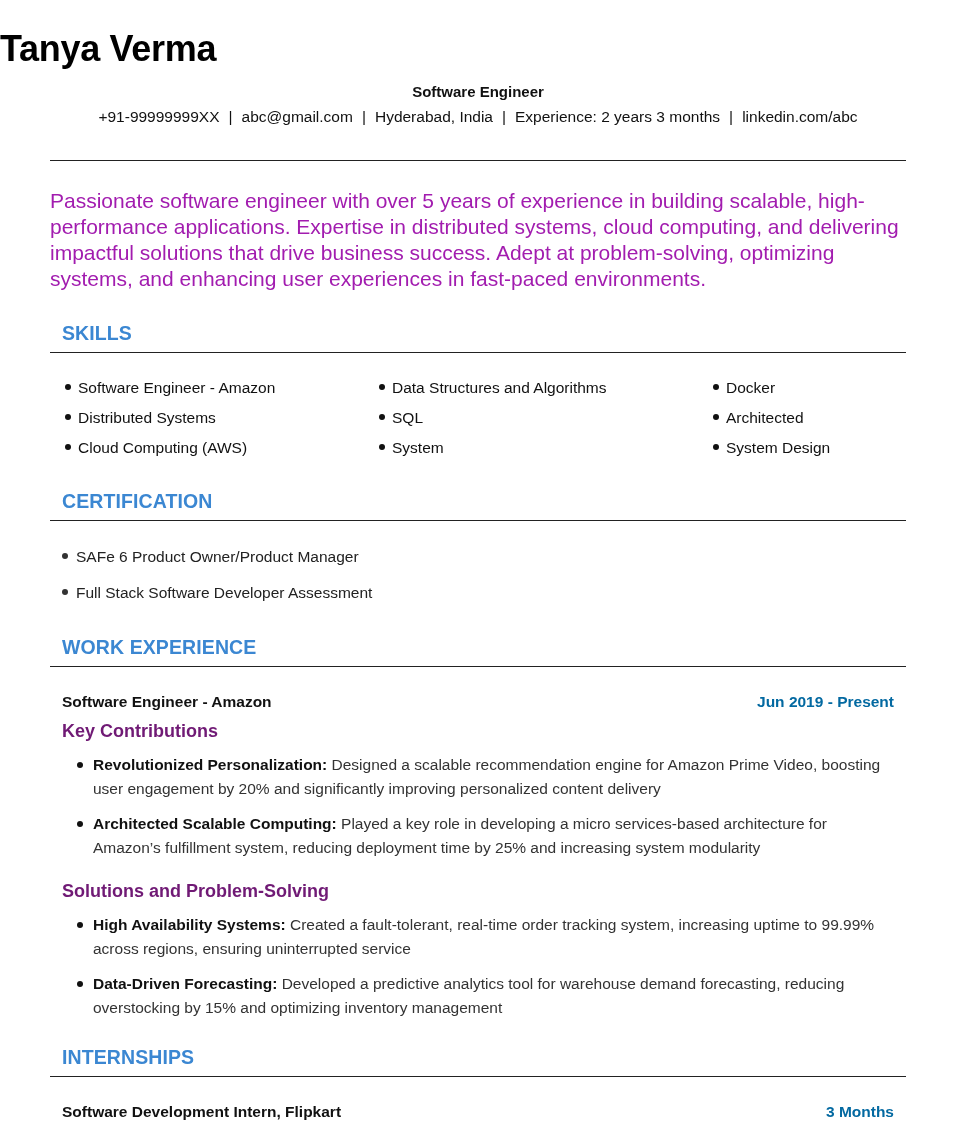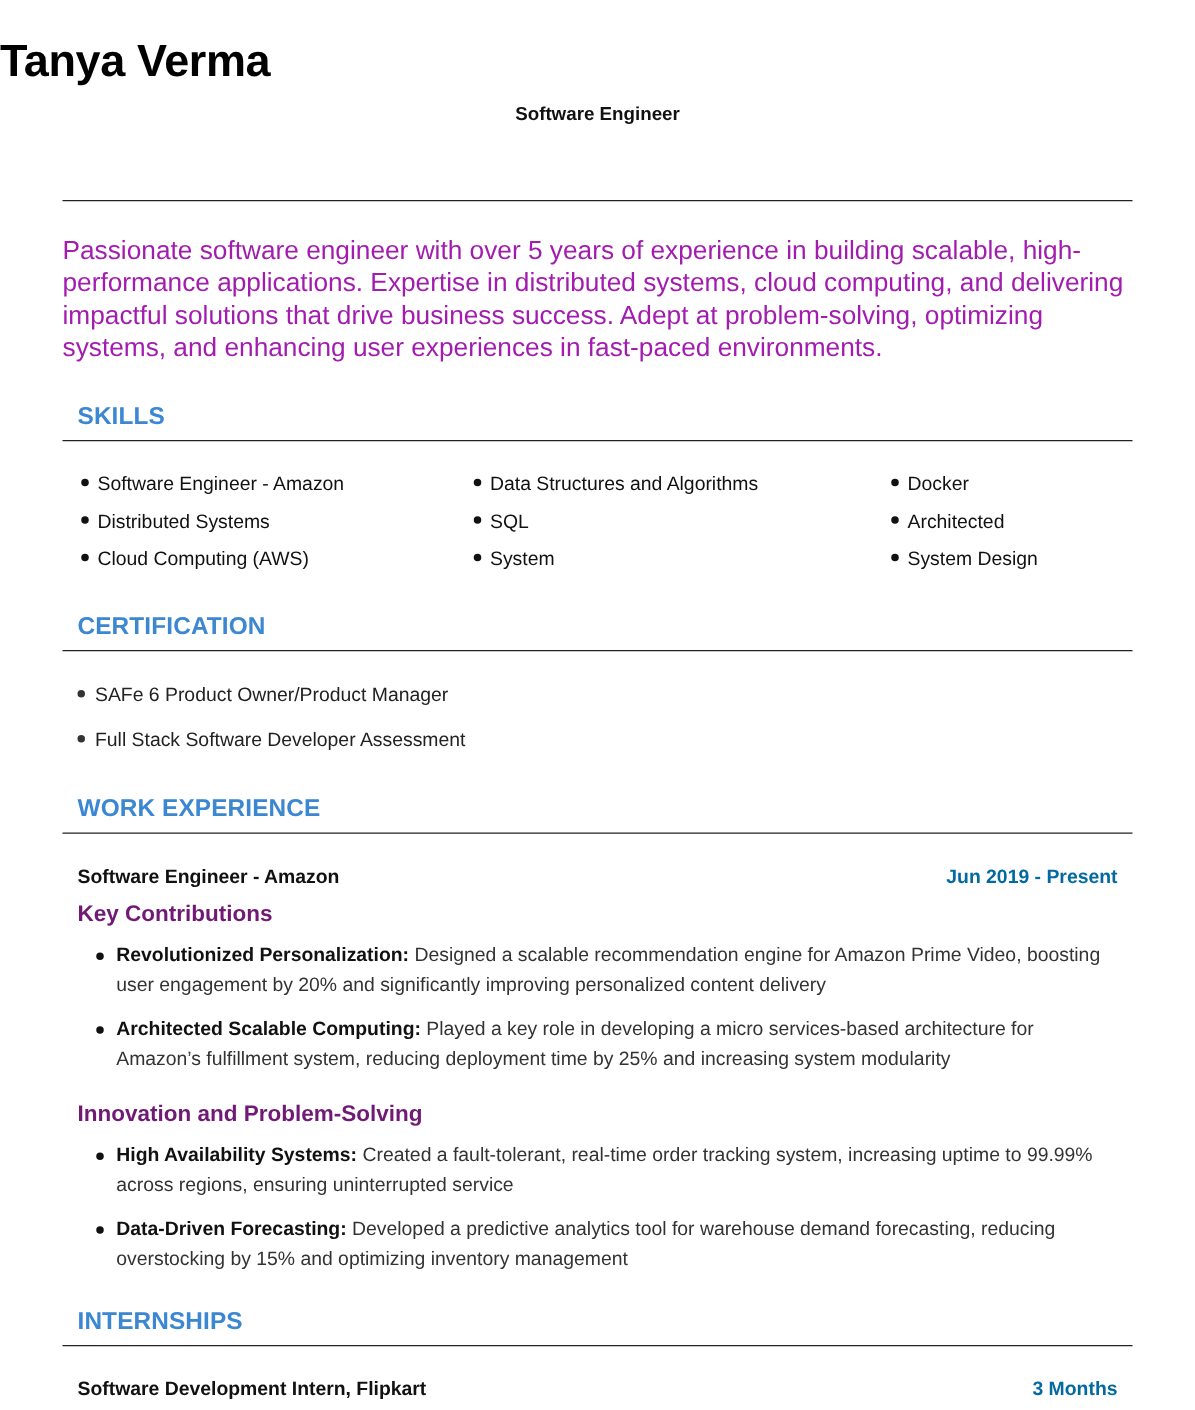--- a/index.html
+++ b/index.html
@@ -42,20 +42,23 @@
   .item .dot { position: absolute; left: -16px; top: 9px; width: 6px; height: 6px; border-radius: 50%; background: #111; }
   .item b { color: #111; font-weight: bold; }
 </style>
 </head>
 <body>
 
 <div class="page">
 
   <div class="name">Tanya Verma</div>
   <div class="title">Software Engineer</div>
+  <div class="contact">
+    <span>+91-99999999XX</span><span class="sep">|</span><span>abc@gmail.com</span><span class="sep">|</span><span>Hyderabad, India</span><span class="sep">|</span><span>Experience: 2 years 3 months</span><span class="sep">|</span><span>linkedin.com/abc</span>
+  </div>
 
   <div class="hr" style="top:160px"></div>
 
   <div class="summary">Passionate software engineer with over 5 years of experience in building scalable, high-performance applications. Expertise in distributed systems, cloud computing, and delivering impactful solutions that drive business success. Adept at problem-solving, optimizing systems, and enhancing user experiences in fast-paced environments.</div>
 
   <div class="section-title" style="top:322px">SKILLS</div>
   <div class="hr" style="top:352px"></div>
 
   <div class="skill" style="left:65px;top:379px"><span class="bullet-dot"></span><span>Software Engineer - Amazon</span></div>
   <div class="skill" style="left:65px;top:409px"><span class="bullet-dot"></span><span>Distributed Systems</span></div>
@@ -81,21 +84,21 @@
   <div class="job-date" style="top:693px">Jun 2019 - Present</div>
 
   <div class="sub-heading" style="top:721px">Key Contributions</div>
   <div class="item" style="top:753px">
     <span class="dot"></span><b>Revolutionized Personalization:</b><span> Designed a scalable recommendation engine for Amazon Prime Video, boosting user engagement by 20% and significantly improving personalized content delivery</span>
   </div>
   <div class="item" style="top:812px">
     <span class="dot"></span><b>Architected Scalable Computing:</b><span> Played a key role in developing a micro services-based architecture for Amazon’s fulfillment system, reducing deployment time by 25% and increasing system modularity</span>
   </div>
 
-  <div class="sub-heading" style="top:881px">Innovation and Problem-Solving</div>
+  <div class="sub-heading" style="top:881px">Solutions and Problem-Solving</div>
   <div class="item" style="top:913px">
     <span class="dot"></span><b>High Availability Systems:</b><span> Created a fault-tolerant, real-time order tracking system, increasing uptime to 99.99% across regions, ensuring uninterrupted service</span>
   </div>
   <div class="item" style="top:972px">
     <span class="dot"></span><b>Data-Driven Forecasting:</b><span> Developed a predictive analytics tool for warehouse demand forecasting, reducing overstocking by 15% and optimizing inventory management</span>
   </div>
 
   <div class="section-title" style="top:1046px">INTERNSHIPS</div>
   <div class="hr" style="top:1076px"></div>
   <div class="job-title" style="top:1103px">Software Development Intern, Flipkart</div>

